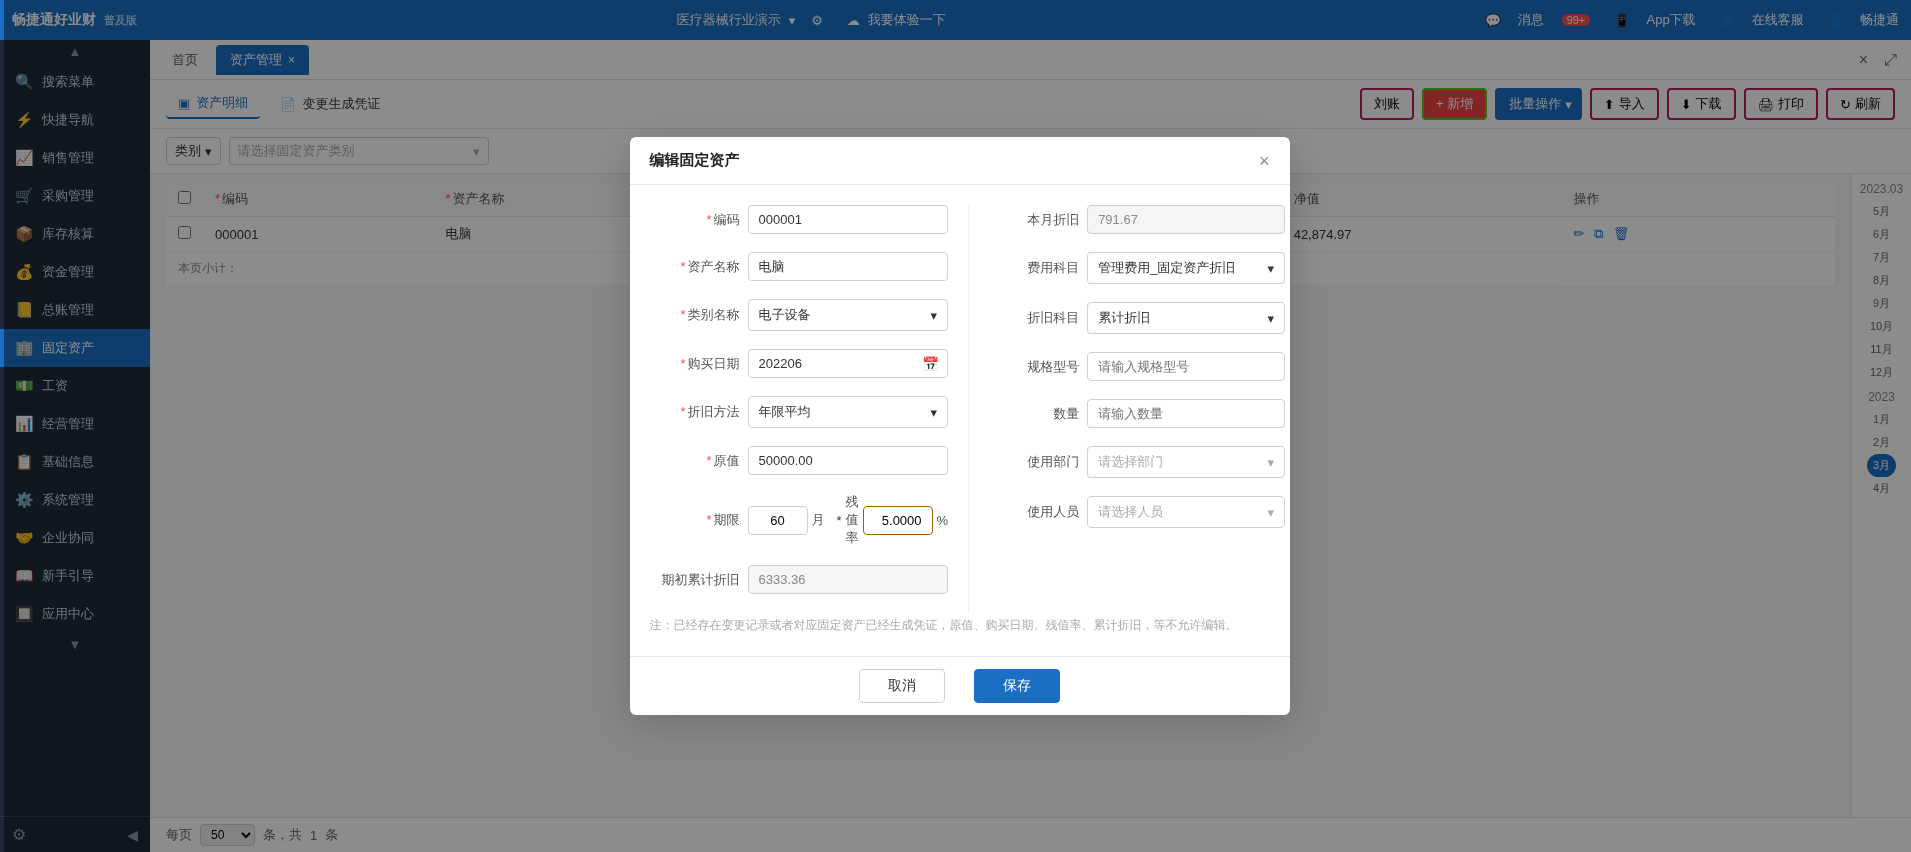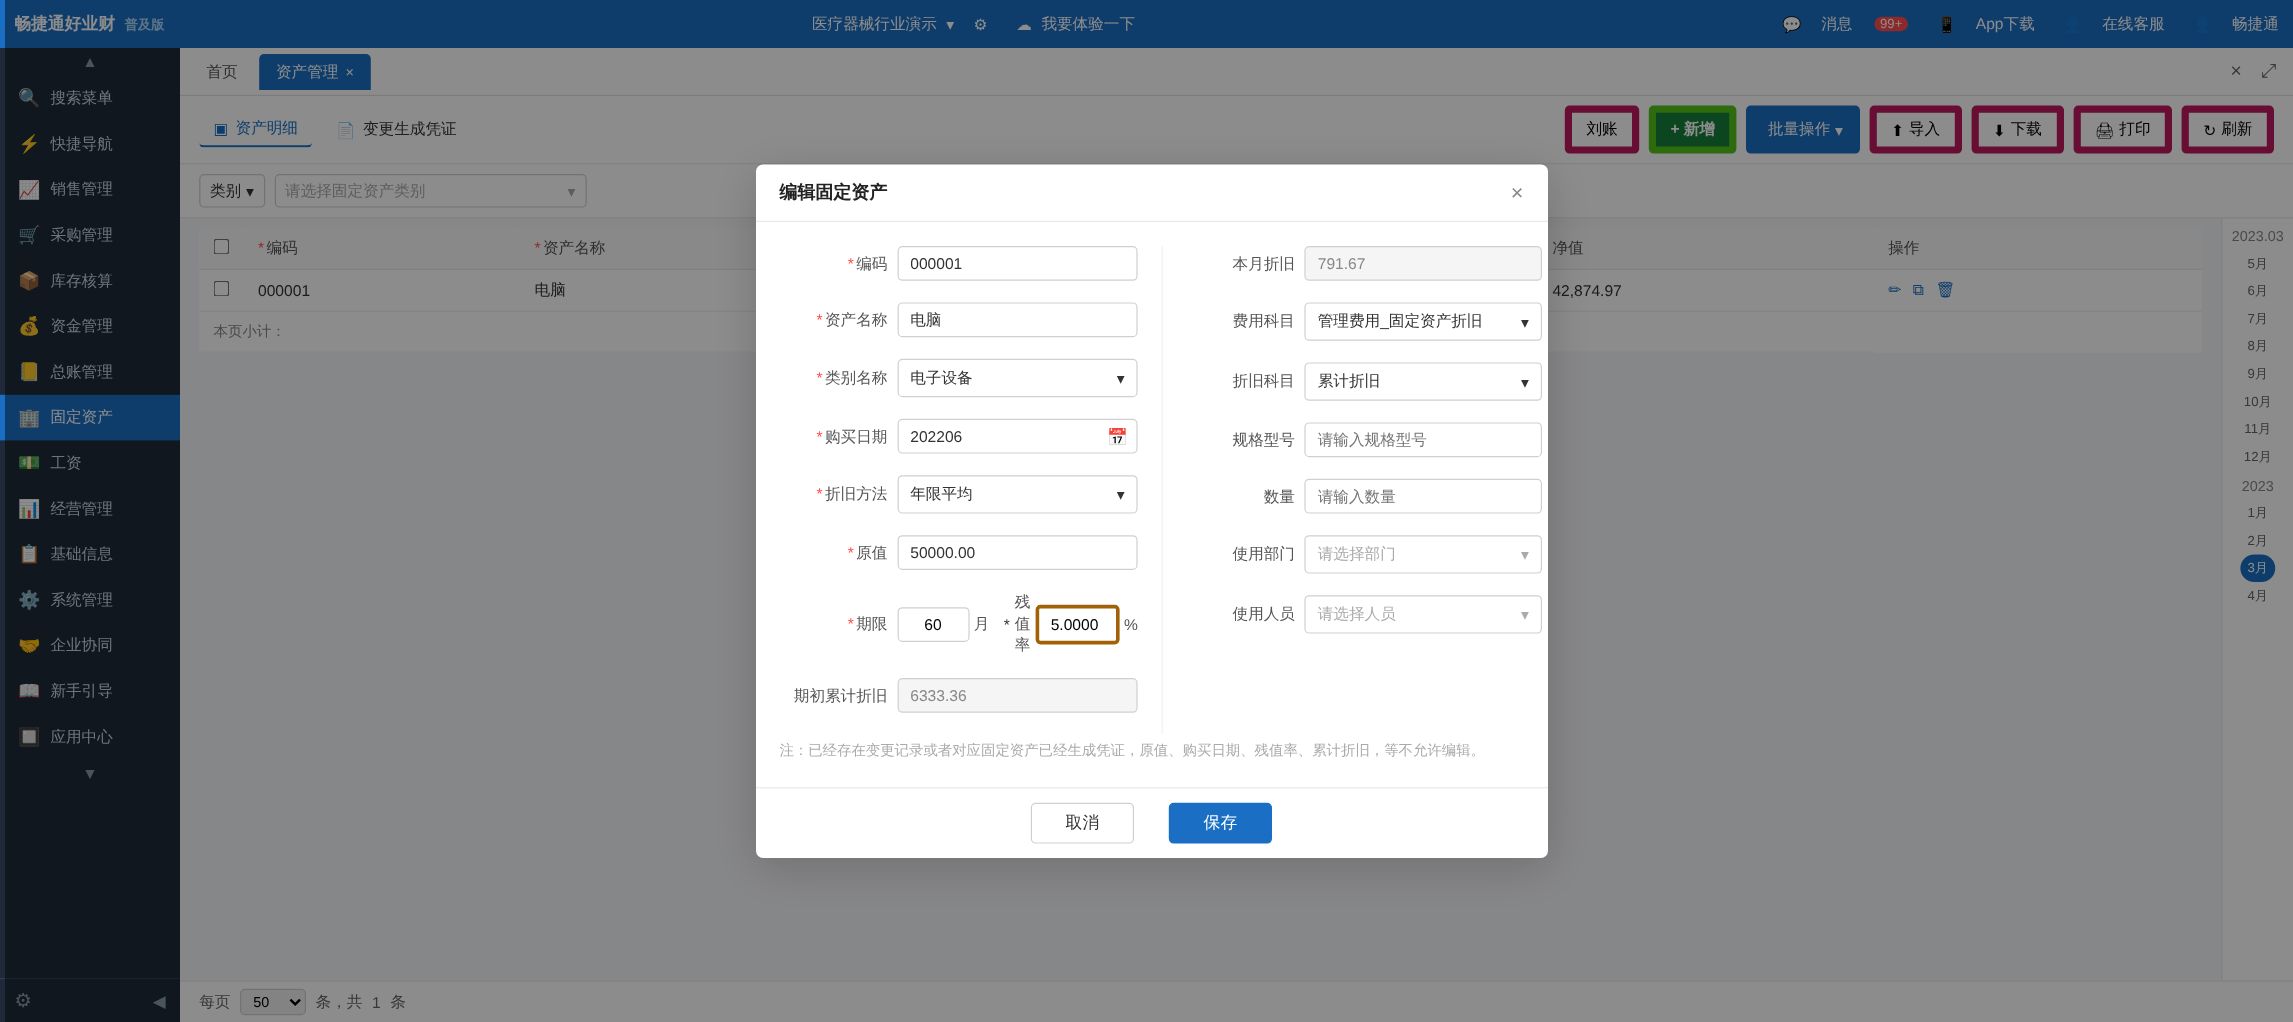--- a/index.html
+++ b/index.html
@@ -35,23 +35,23 @@
     .tab.active { background: #1a6fc4; color: white; }
     .tab-close { font-size: 12px; cursor: pointer; }
     .tab-bar-actions { margin-left: auto; display: flex; gap: 4px; }
     .tab-bar-btn { background: none; border: none; cursor: pointer; font-size: 16px; color: #666; padding: 2px 6px; }
 
     
     .page-content { flex: 1; overflow: hidden; background: #f5f6fa; display: flex; flex-direction: column; }
 
     
     .page-toolbar { display: flex; align-items: center; padding: 8px 16px; background: white; border-bottom: 1px solid #e8e8e8; gap: 8px; }
-    .toolbar-btn { display: flex; align-items: center; gap: 4px; padding: 5px 12px; border-radius: 4px; cursor: pointer; font-size: 13px; border: 6px solid #be185d; background: white; }
+    .toolbar-btn { display: flex; align-items: center; gap: 4px; padding: 5px 12px; border-radius: 4px; cursor: pointer; font-size: 13px; border: 2px solid #be185d; background: white; }
     .toolbar-btn.primary { background: #1a6fc4; color: white; border-color: #1a6fc4; }
-    .toolbar-btn.secondary { background: #15803d; color: white; border-color: #52c41a; font-weight: bold; }
+    .toolbar-btn.secondary { background: #ef4444; color: white; border-color: #52c41a; }
     .toolbar-btn.with-arrow { padding-right: 8px; }
     .toolbar-spacer { flex: 1; }
     .toolbar-tab { display: flex; align-items: center; gap: 6px; padding: 5px 12px; border-radius: 4px; cursor: pointer; font-size: 13px; }
     .toolbar-tab.active { border-bottom: 2px solid #1a6fc4; color: #1a6fc4; }
 
     
     .filter-bar { display: flex; align-items: center; padding: 8px 16px; background: white; border-bottom: 1px solid #e8e8e8; gap: 8px; }
     .filter-select { border: 1px solid #d0d0d0; border-radius: 4px; padding: 4px 8px; font-size: 13px; display: flex; align-items: center; gap: 4px; cursor: pointer; background: white; }
     .filter-input { border: 1px solid #d0d0d0; border-radius: 4px; padding: 4px 8px; font-size: 13px; flex: 1; max-width: 260px; color: #aaa; display: flex; align-items: center; }
 
@@ -88,21 +88,21 @@
     .form-control { flex: 1; border: 1px solid #d0d0d0; border-radius: 4px; padding: 6px 10px; font-size: 13px; color: #333; outline: none; background: white; }
     .form-control.readonly { background: #f5f5f5; color: #888; }
     .form-control-wrap { flex: 1; position: relative; }
     .form-control-wrap .form-control { width: 100%; }
     .form-control-icon { position: absolute; right: 8px; top: 50%; transform: translateY(-50%); color: #aaa; font-size: 14px; cursor: pointer; }
     .form-select-wrap { flex: 1; border: 1px solid #d0d0d0; border-radius: 4px; padding: 6px 10px; font-size: 13px; color: #333; display: flex; align-items: center; justify-content: space-between; cursor: pointer; background: white; }
     .form-select-wrap.placeholder-text { color: #aaa; }
     .form-period-row { display: flex; align-items: center; gap: 4px; flex: 1; }
     .form-period-input { border: 1px solid #d0d0d0; border-radius: 4px; padding: 6px 10px; font-size: 13px; width: 60px; text-align: center; }
     .form-period-unit { color: #555; font-size: 13px; }
-    .form-residual-rate { border: 3px solid #a16207; border-radius: 4px; padding: 6px 10px; font-size: 13px; width: 70px; text-align: left; }
+    .form-residual-rate { border: 1px solid #a16207; border-radius: 4px; padding: 6px 10px; font-size: 13px; width: 70px; text-align: right; }
     .form-residual-pct { color: #555; font-size: 13px; }
     .note-text { font-size: 12px; color: #aaa; margin-top: 4px; line-height: 1.6; }
 
     .btn-cancel { padding: 7px 28px; border: 1px solid #d0d0d0; border-radius: 4px; background: white; font-size: 14px; cursor: pointer; color: #333; }
     .btn-save { padding: 7px 28px; border: 1px solid #1a6fc4; border-radius: 4px; background: #1a6fc4; font-size: 14px; cursor: pointer; color: white; }
 
     .col-left { padding-right: 20px; border-right: 1px solid #f0f0f0; }
     .col-right { padding-left: 20px; }
 
     .year-label { font-size: 12px; color: #888; margin-bottom: 4px; padding: 0 8px; }

